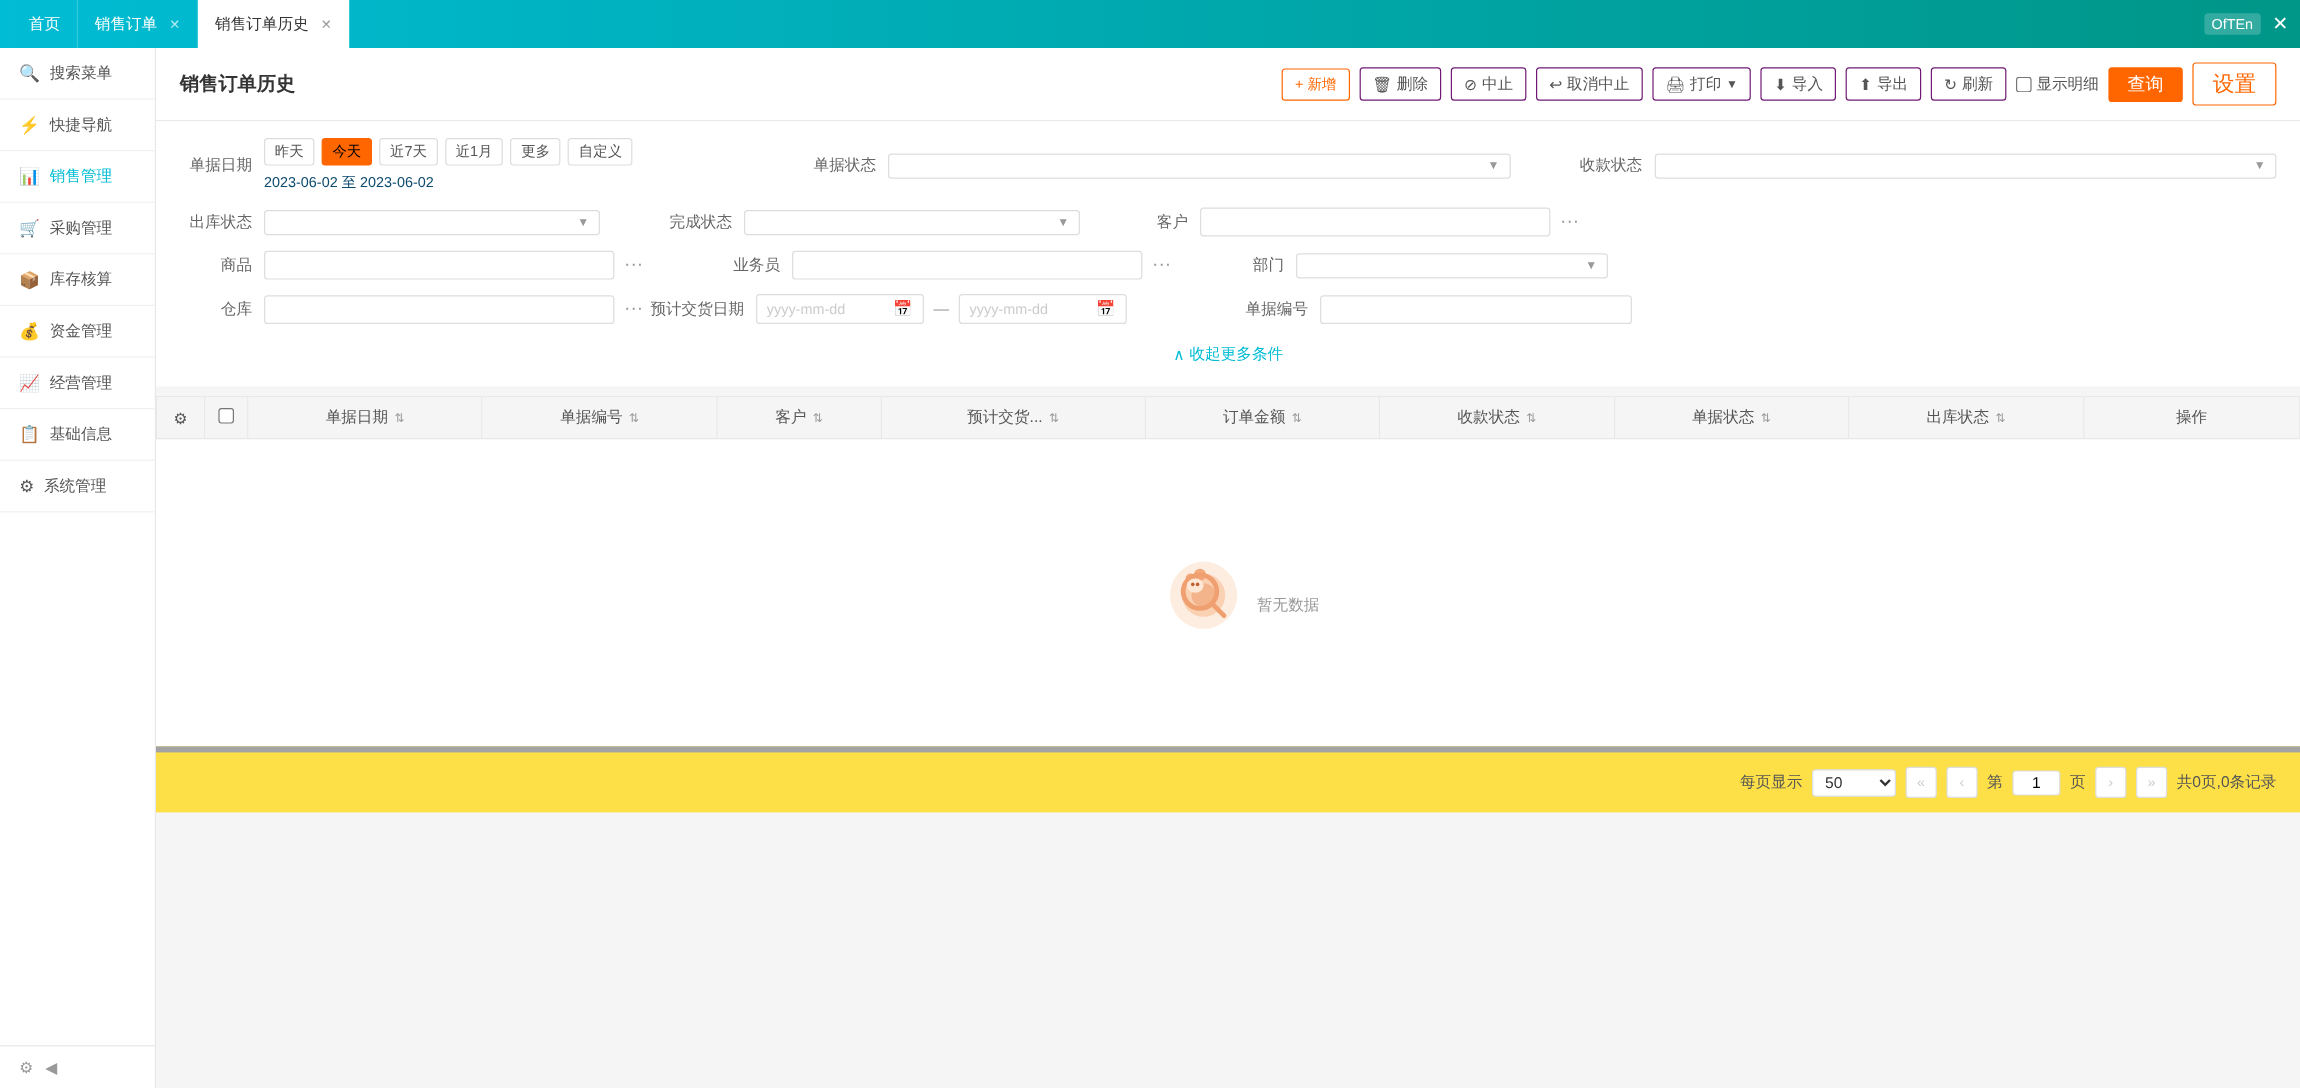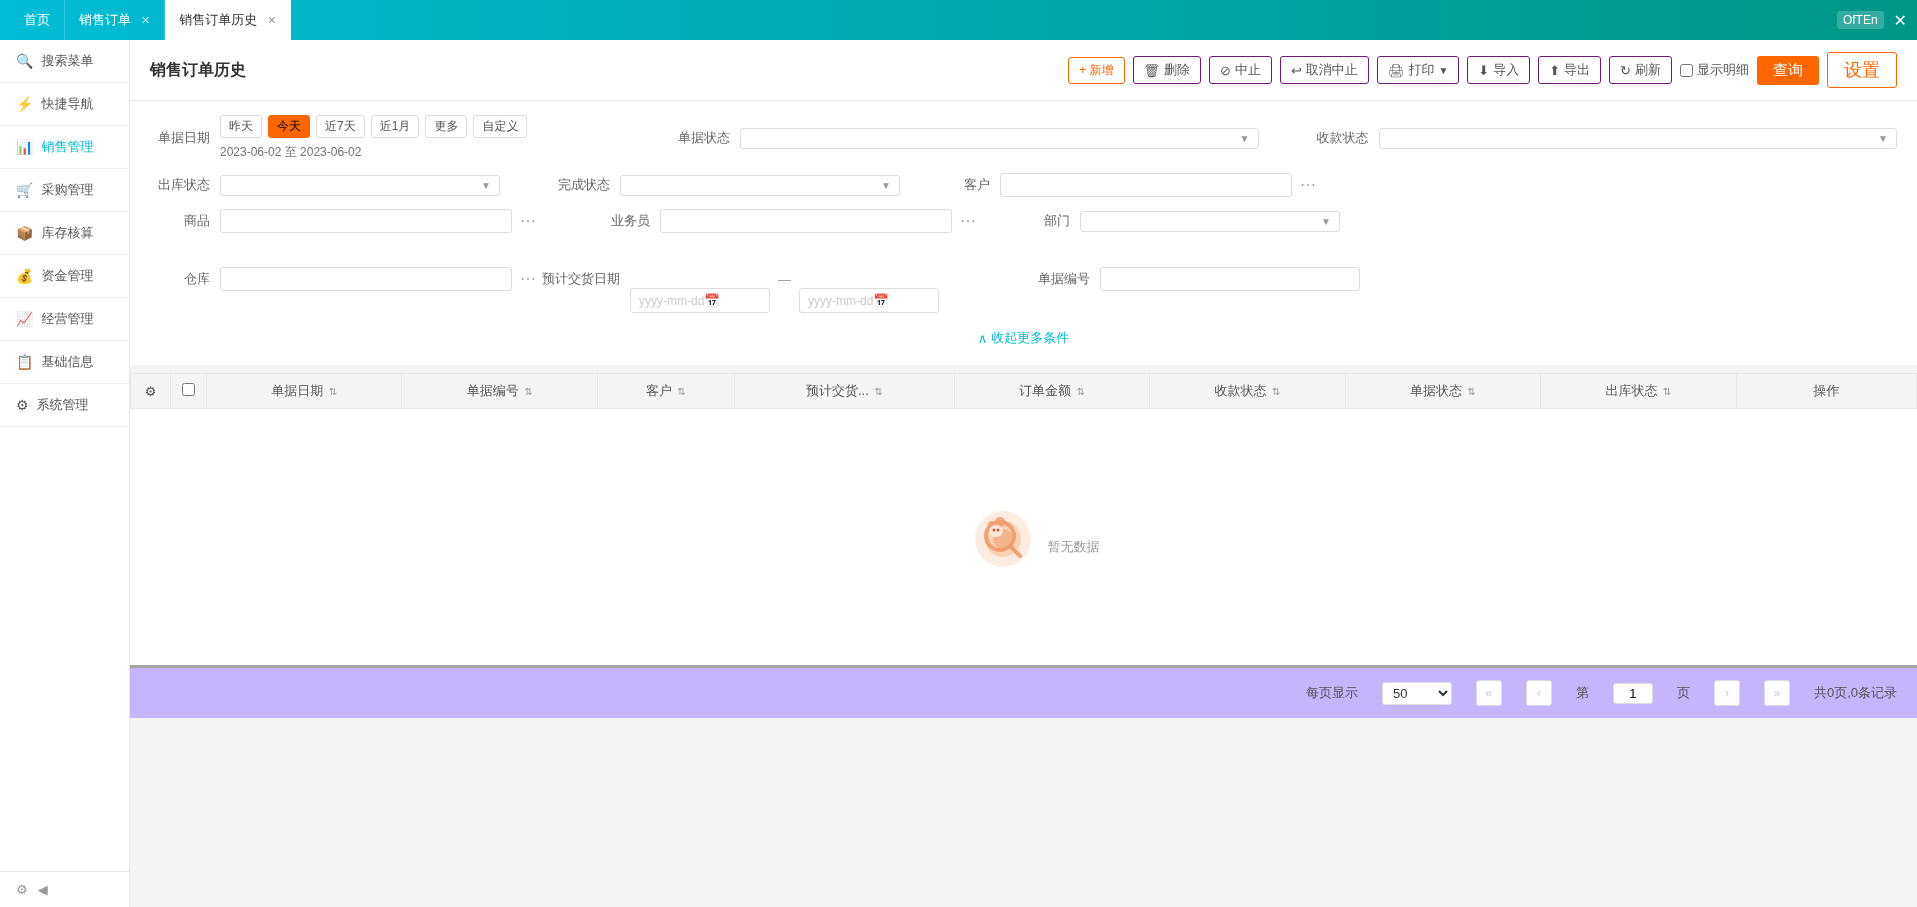--- a/index.html
+++ b/index.html
@@ -190,21 +190,21 @@
       color: #555;
       background: #fff;
     }
     .date-btn.active {
       background: #ff6600;
       color: #000000;
       border-color: #ff6600;
     }
     .date-range {
       font-size: 12px;
-      color: #737373;
+      color: #0c4a6e;
       margin-top: 2px;
     }
     .select-control {
       display: flex;
       align-items: center;
       border: 1px solid #ddd;
       border-radius: 3px;
       padding: 4px 8px;
       background: #fff;
       min-width: 180px;
@@ -243,21 +243,21 @@
     .date-input-control {
       border: 1px solid #ddd;
       border-radius: 3px;
       padding: 4px 8px;
       background: #fff;
       min-width: 140px;
       color: #ccc;
       font-size: 12px;
       display: flex;
       align-items: center;
-      margin-top: 43px;
+      justify-content: space-between;
     }
     .date-separator { color: #999; padding: 0 6px; }
     .collapse-bar {
       display: flex;
       justify-content: center;
       align-items: center;
       gap: 4px;
       color: #00bcd4;
       font-size: 12px;
       cursor: pointer;
@@ -305,23 +305,23 @@
       color: #999;
       font-size: 13px;
     }
 
     
     .pagination-bar {
       display: flex;
       align-items: center;
       justify-content: flex-end;
       padding: 12px 20px;
-      background: #c4b5fd;
-      border-top: 3px solid #a3a3a3;
-      gap: 24px;
+      background: #fde047;
+      border-top: 5px solid #a3a3a3;
+      gap: 8px;
       font-size: 13px;
       color: #555;
     }
     .page-size-select {
       border: 1px solid #ddd;
       border-radius: 3px;
       padding: 2px 20px 2px 6px;
       font-size: 13px;
       color: #333;
       background: #fff;

